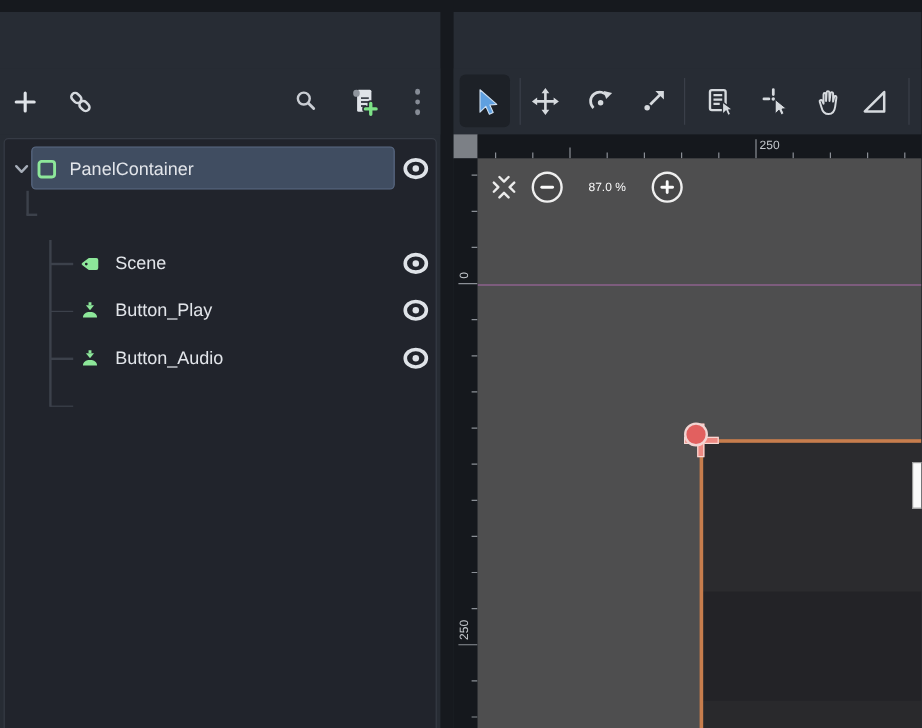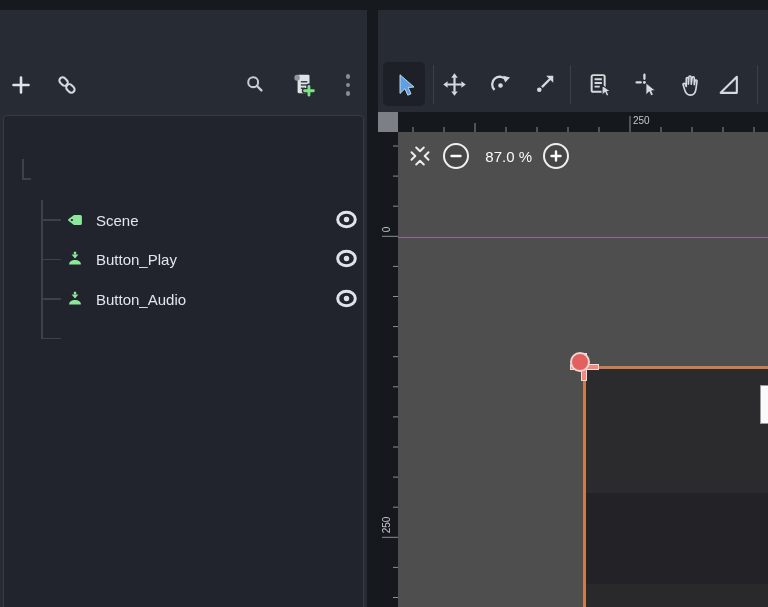--- a/index.html
+++ b/index.html
@@ -77,21 +77,21 @@
 
   #pivot-cross-h{left:172px;top:232px;width:27px;height:4px;background:#ee8a83;border:1px solid #f7d9d5;}
   #pivot-cross-v{left:183px;top:221px;width:4px;height:26px;background:#ee8a83;border:1px solid #f7d9d5;}
   #pivot-dot{left:185px;top:234px;width:3px;height:3px;background:#6e3434;}
   #pivot-circle{left:172px;top:220px;width:16px;height:16px;border-radius:50%;
     background:#e2605f;border:2.5px solid #f2d4d2;}
 
   #zoom-controls{left:10px;top:10px;height:28px;display:flex;align-items:center;gap:11px;color:#f0f0f0;}
   .zoom-circle{width:22px;height:22px;border-radius:50%;border:2px solid #efefef;
     background:rgba(40,40,40,.18);display:flex;align-items:center;justify-content:center;cursor:pointer;}
-  #zoom-value{font-size:15px;color:#fafafa;min-width:52px;text-align:right;}
+  #zoom-value{font-size:10px;color:#fafafa;min-width:52px;text-align:center;}
 
   svg{display:block;}
 </style>
 </head>
 <body>
 
 <div id="left-dock" class="abs">
 
 
   <div id="left-toolbar" class="abs">
@@ -133,20 +133,40 @@
   </div>
 
   <div id="scene-tree" class="abs">
       <div class="conn" style="left: 18px; top: 43px; width: 1.5px; height: 20px;"></div>
       <div class="conn" style="left: 18px; top: 62px; width: 9px; height: 1.5px;"></div>
       <div class="conn" style="left: 37px; top: 84px; width: 1.5px; height: 139px;"></div>
       <div class="conn" style="left: 38px; top: 103px; width: 19px; height: 1.5px;"></div>
       <div class="conn" style="left: 38px; top: 142.5px; width: 19px; height: 1.5px;"></div>
       <div class="conn" style="left: 38px; top: 182px; width: 19px; height: 1.5px;"></div>
       <div class="conn" style="left: 38px; top: 221.5px; width: 19px; height: 1.5px;"></div>
+      <div class="tree-row" style="top: 5px;">
+        <div class="row-select-bg"></div>
+        <span class="tree-chevron" style="left:6px">
+          <svg width="16" height="16" viewBox="0 0 16 16">
+            <path d="M3.5 5.5 L8 10.2 L12.5 5.5" fill="none" stroke="#a6adb8" stroke-width="2" stroke-linecap="round" stroke-linejoin="round"></path>
+          </svg>
+        </span>
+        <span class="tree-icon" style="left:26px">
+          <svg width="18" height="18" viewBox="0 0 18 18">
+            <rect x="2.5" y="2.5" width="13" height="13" rx="2.2" fill="none" stroke="#8de79a" stroke-width="2.4"></rect>
+          </svg>
+        </span>
+        <span class="tree-name" style="left:54px">PanelContainer</span>
+        <span class="eye-btn">
+          <svg width="25" height="21" viewBox="0 0 25 21">
+            <ellipse cx="12.5" cy="10.5" rx="8.8" ry="7.3" fill="none" stroke="#dfe3e8" stroke-width="3"></ellipse>
+            <circle cx="12.5" cy="10.5" r="2.7" fill="#dfe3e8"></circle>
+          </svg>
+        </span>
+      </div>
       <div class="tree-row" style="top: 84px;">
         <span class="tree-icon" style="left:62px">
           <svg width="18" height="18" viewBox="0 0 18 18">
             <path fill="#8de79a" fill-rule="evenodd" d="M8 4 H14.3 A1.6 1.6 0 0 1 15.9 5.6 V12.4 A1.6 1.6 0 0 1 14.3 14 H8 L2.7 10.1 A1.35 1.35 0 0 1 2.7 7.9 Z M5.9 7.9 a1.15 1.15 0 1 0 0 2.3 1.15 1.15 0 0 0 0 -2.3"></path>
           </svg>
         </span>
         <span class="tree-name" style="left:92px">Scene</span>
         <span class="eye-btn">
           <svg width="25" height="21" viewBox="0 0 25 21">
             <ellipse cx="12.5" cy="10.5" rx="8.8" ry="7.3" fill="none" stroke="#dfe3e8" stroke-width="3"></ellipse>

